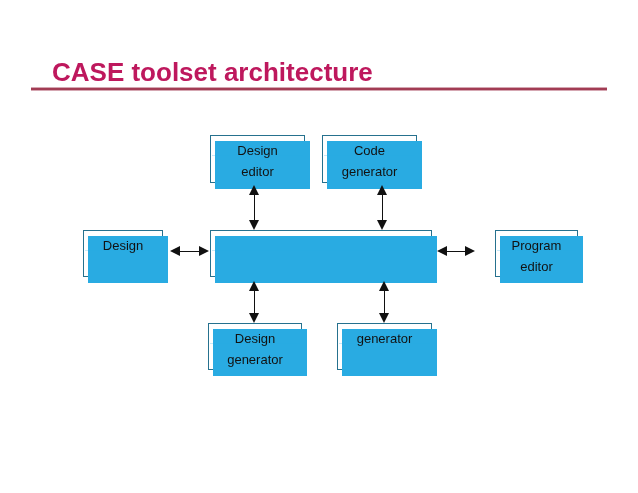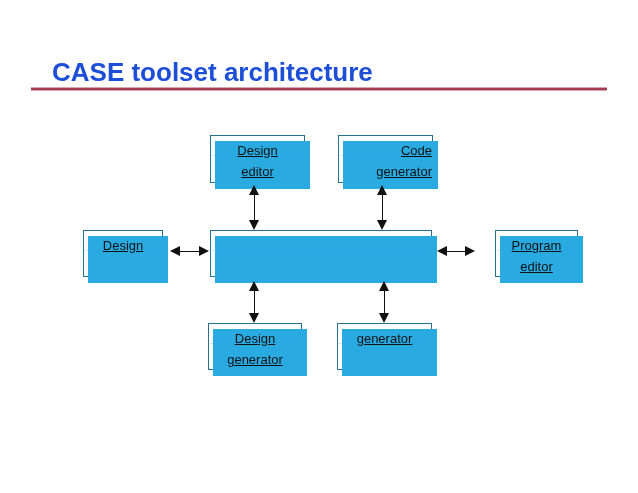--- a/index.html
+++ b/index.html
@@ -3,21 +3,21 @@
 <meta charset="utf-8">
 <style>
   html,body{margin:0;padding:0;}
   body{
     width:638px;height:493px;position:relative;overflow:hidden;
     background:#ffffff;
     font-family:"Liberation Sans", sans-serif;
   }
   .slide-title{
     position:absolute;left:52px;top:57px;
-    font-size:26px;font-weight:bold;color:#1d4ed8;
+    font-size:26px;font-weight:bold;color:#be185d;
     letter-spacing:0px;white-space:nowrap;
   }
   .title-rule{
     position:absolute;left:31px;top:88px;width:576px;height:2px;
     background:#a23c54;
     box-shadow:0 1px 0 rgba(162,60,84,.45), 0 -1px 0 rgba(162,60,84,.45);
   }
   .box{
     position:absolute;z-index:0;
     background:#ffffff;border:1px solid #26718e;
@@ -27,21 +27,21 @@
   }
   .box::before{ 
     content:"";position:absolute;inset:-1px;
     transform:translate(5px,6px);
     background:#29abe2;z-index:-1;
   }
   .box .faint-rule{
     position:absolute;left:1px;right:1px;top:19px;height:1px;
     background:rgba(41,171,226,.25);
   }
-  .box span{position:relative;display:block;text-decoration:underline;}
+  .box span{position:relative;display:block;}
   
   .arrow{position:absolute;}
   .arrow .shaft{position:absolute;background:#111;}
   .arrow .head{position:absolute;width:0;height:0;}
   .arrow.v{width:11px;}
   .arrow.v .shaft{left:4.6px;top:4px;bottom:4px;width:1.6px;}
   .arrow.v .head-n{left:0;top:0;border-left:5.5px solid transparent;border-right:5.5px solid transparent;border-bottom:10px solid #111;}
   .arrow.v .head-s{left:0;bottom:0;border-left:5.5px solid transparent;border-right:5.5px solid transparent;border-top:10px solid #111;}
   .arrow.h{height:11px;}
   .arrow.h .shaft{top:4.6px;left:4px;right:4px;height:1.6px;}
@@ -53,21 +53,21 @@
 
 <div class="slide-title">CASE toolset architecture</div>
 <div class="title-rule"></div>
 
 <div class="box" style="left:210px;top:135px;width:95px;height:48px;">
   <div class="faint-rule"></div>
   <span>Design</span>
   <span>editor</span>
 </div>
 
-<div class="box" style="left:338px;top:135px;width:95px;height:48px;text-align:right;">
+<div class="box" style="left:322px;top:135px;width:95px;height:48px;">
   <div class="faint-rule"></div>
   <span>Code</span>
   <span>generator</span>
 </div>
 
 <div class="box" style="left:83px;top:230px;width:80px;height:47px;">
   <div class="faint-rule"></div>
   <span>Design</span>
 </div>
 

